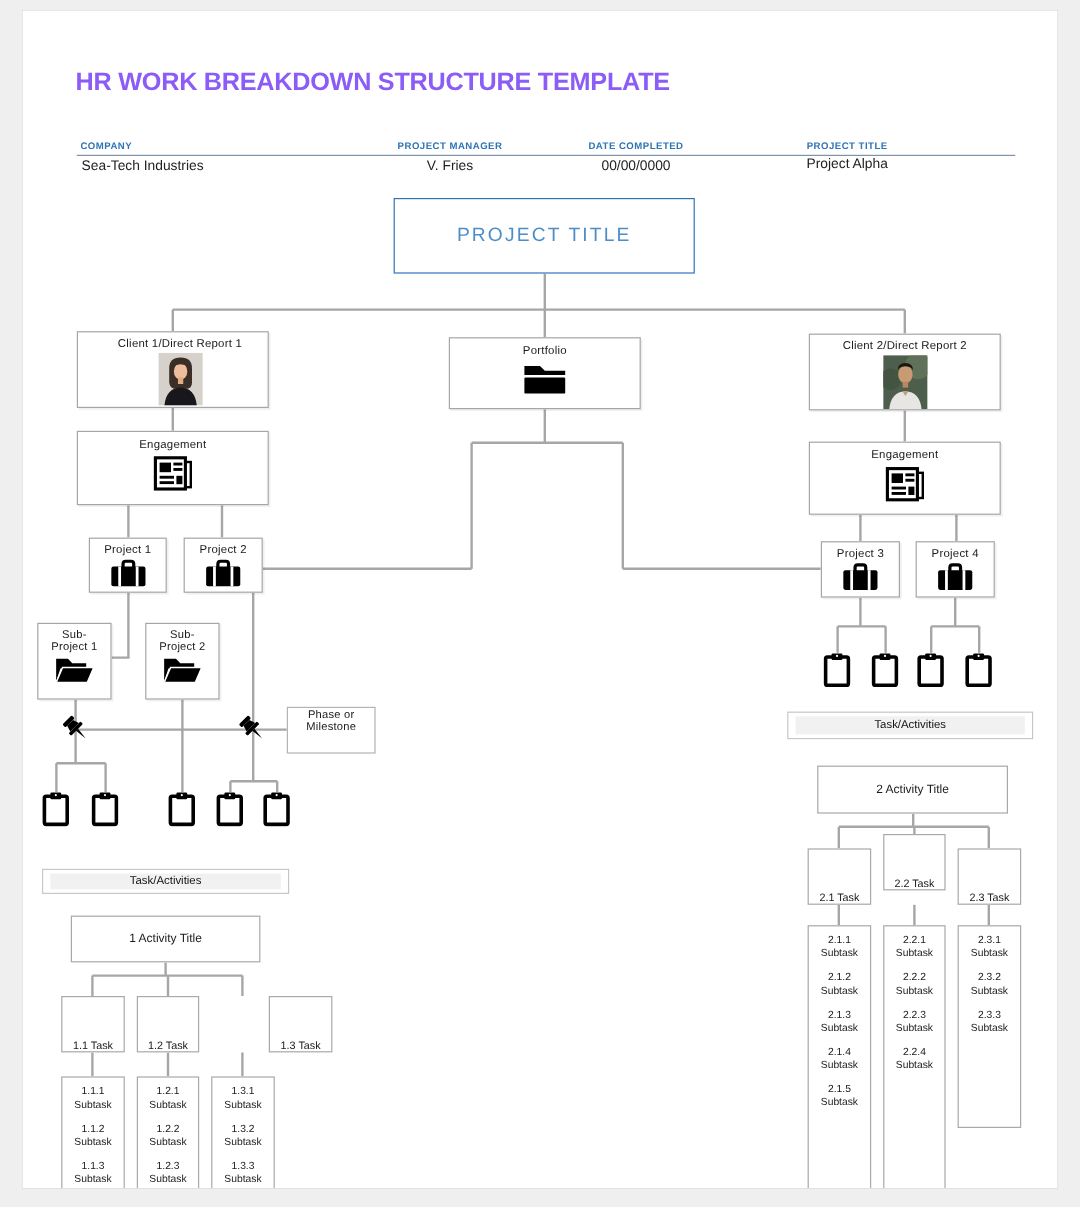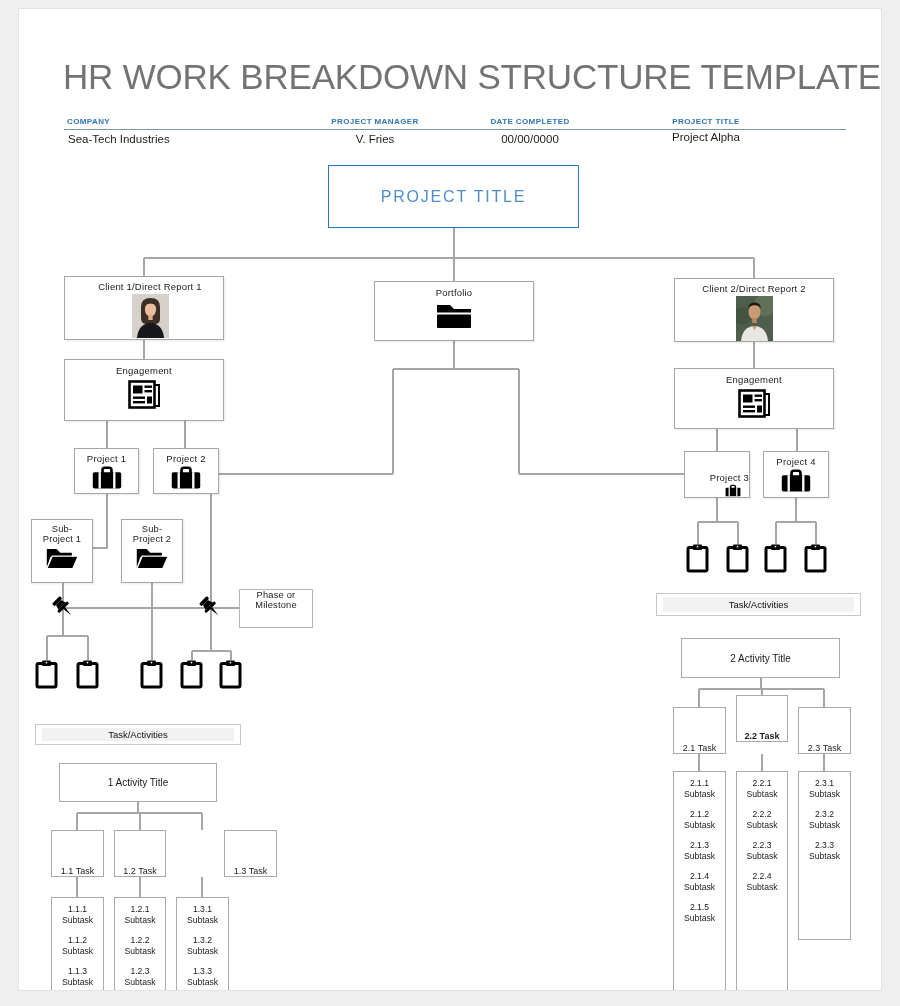--- a/index.html
+++ b/index.html
@@ -3,21 +3,21 @@
 <meta charset="utf-8">
 <style>
   html,body{margin:0;padding:0;background:#efefef;}
   #canvas{position:relative;width:900px;height:1006px;background:#efefef;overflow:hidden;
           font-family:"Liberation Sans","DejaVu Sans",sans-serif;color:#1a1a1a;}
   #page{position:absolute;left:18px;top:8px;width:862px;height:981px;background:#ffffff;
         border:1px solid #e2e2e2;overflow:hidden;}
   #origin{position:absolute;left:-18px;top:-8px;width:900px;height:1006px;}
   .abs{position:absolute;box-sizing:border-box;}
   .pre{white-space:pre-line;}
-  #main-title{left:62px;top:56px;font-size:35px;font-weight:400;color:#737373;letter-spacing:-0.2px;}
+  #main-title{left:62px;top:56px;font-size:21px;font-weight:700;color:#8b5cf6;letter-spacing:-0.2px;}
   .fld-label{top:116px;font-size:8px;font-weight:700;color:#2e75b6;letter-spacing:0.4px;}
   .fld-value{top:132px;font-size:11.5px;color:#222;}
   #hdr-rule{left:63px;top:128px;width:782px;height:1.4px;background:#7d93ab;}
   #project-title-box{left:327px;top:164px;width:251px;height:63px;border:1.6px solid #2e75b6;background:#fff;
       display:flex;align-items:center;justify-content:center;font-size:16px;letter-spacing:1.8px;color:#4d8ec9;}
   .node{background:#fff;border:1.5px solid #a6a6a6;display:flex;flex-direction:column;align-items:center;
         font-size:9.5px;letter-spacing:0.2px;box-shadow:1.5px 1.5px 0 rgba(0,0,0,0.06);}
   .node .lbl{text-align:center;}
   .lite{border:1.2px solid #b3b3b3;box-shadow:none;}
   .taskbar{background:#fff;border:1.1px solid #c7c7c7;display:flex;align-items:center;justify-content:center;}
@@ -181,21 +181,21 @@
   </div>
   <div class="abs node" style="left:152px;top:447px;width:66px;height:46px;padding-top:4px;">
     <div class="lbl">Project 2</div>
     <svg width="32" height="25" viewBox="0 0 36 28" style="margin-top:1px;">
       <path d="M13,9 V5.5 Q13,3 15.5,3 H20.5 Q23,3 23,5.5 V9" fill="none" stroke="#000" stroke-width="3"></path>
       <rect x="2" y="8" width="32" height="18.5" rx="2" fill="#000"></rect>
       <rect x="8.5" y="8" width="2.6" height="18.5" fill="#fff"></rect>
       <rect x="24.9" y="8" width="2.6" height="18.5" fill="#fff"></rect>
     </svg>
   </div>
-  <div class="abs node" style="left:683px;top:450px;width:66px;height:47px;padding-top:20px;align-items:flex-end;">
+  <div class="abs node" style="left:683px;top:450px;width:66px;height:47px;padding-top:4px;">
     <div class="lbl">Project 3</div>
     <svg width="32" height="25" viewBox="0 0 36 28" style="margin-top:1px;">
       <path d="M13,9 V5.5 Q13,3 15.5,3 H20.5 Q23,3 23,5.5 V9" fill="none" stroke="#000" stroke-width="3"></path>
       <rect x="2" y="8" width="32" height="18.5" rx="2" fill="#000"></rect>
       <rect x="8.5" y="8" width="2.6" height="18.5" fill="#fff"></rect>
       <rect x="24.9" y="8" width="2.6" height="18.5" fill="#fff"></rect>
     </svg>
   </div>
   <div class="abs node" style="left:762px;top:450px;width:66px;height:47px;padding-top:4px;">
     <div class="lbl">Project 4</div>
@@ -340,21 +340,21 @@
 Subtask</div>
     <div class="subentry">1.3.2
 Subtask</div>
     <div class="subentry">1.3.3
 Subtask</div>
   </div>
 
   <div class="abs taskbox" style="left:672px;top:706px;width:53px;height:47px;">
           <span>2.1 Task</span>
         </div>
-  <div class="abs taskbox" style="left:735px;top:694px;width:52px;height:47px;font-weight:bold;">
+  <div class="abs taskbox" style="left:735px;top:694px;width:52px;height:47px;">
           <span>2.2 Task</span>
         </div>
   <div class="abs taskbox" style="left:797px;top:706px;width:53px;height:47px;">
           <span>2.3 Task</span>
         </div>
 
   <div class="abs subbox" style="left:672px;top:770px;width:53px;height:240px;">
     <div class="subentry">2.1.1
 Subtask</div>
     <div class="subentry">2.1.2

